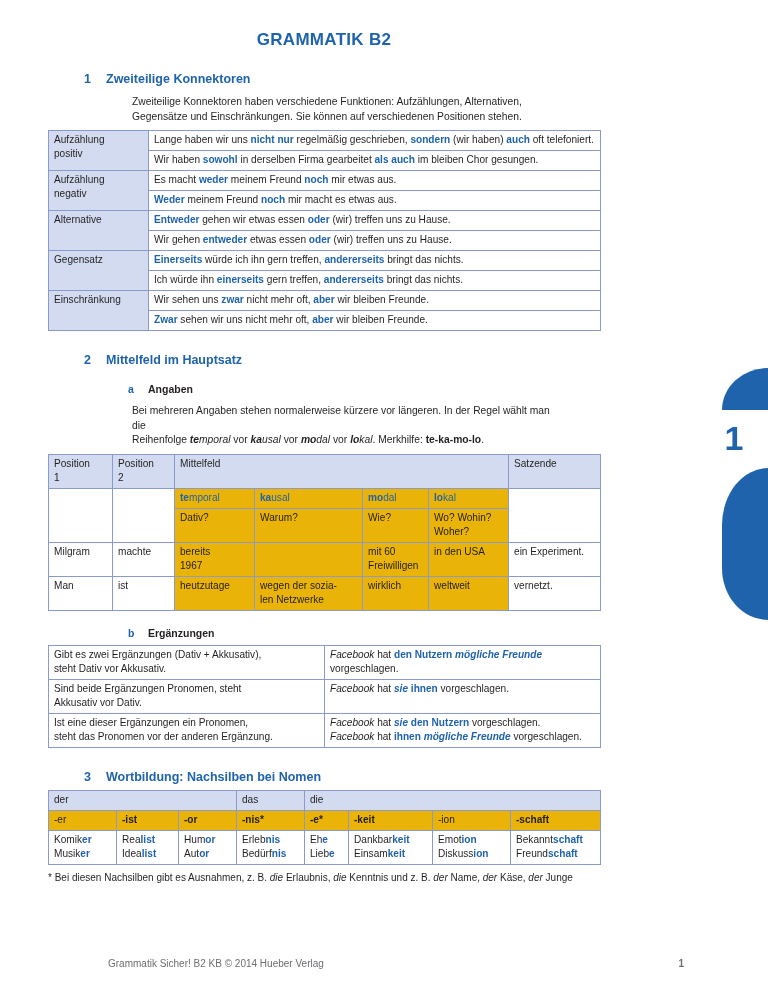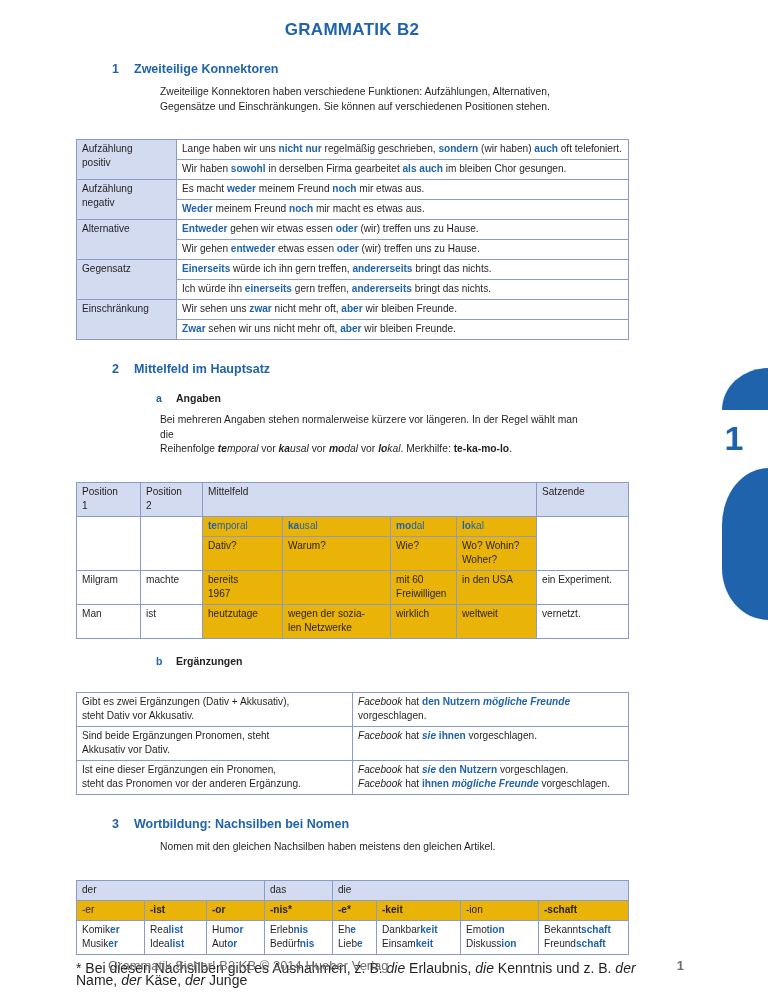--- a/index.html
+++ b/index.html
@@ -65,23 +65,22 @@
     color: #1f63ad;
     letter-spacing: 0.3px;
     margin: 18px 0 0 0;
     padding-right: 0;
   }
 
   
   .content {
     position: absolute;
     left: 0;
-    top: 2px;
+    top: 12px;
     width: 648px;
-    padding-left: 28px;
   }
   .section {
     margin-left: 84px;
     margin-right: 84px;
   }
   .sec-head {
     display: flex;
     align-items: baseline;
     color: #1f63ad;
     font-size: 12.5px;
@@ -109,21 +108,21 @@
     margin-left: 48px;
     margin-top: 9px;
     font-size: 10.3px;
     line-height: 14.6px;
     max-width: 545px;
   }
 
   
   table.grid {
     margin-left: 48px;
-    margin-top: 25px;
+    margin-top: 6px;
     border-collapse: collapse;
     width: 552px;
     table-layout: fixed;
   }
   table.grid td, table.grid th {
     border: 1px solid #8a9ac9;
     padding: 2px 5px 3px 5px;
     font-size: 10.1px;
     line-height: 14px;
     vertical-align: top;
@@ -142,33 +141,33 @@
   .b  { color: #1f63ad; font-weight: bold; }
   .bl { color: #1f63ad; }
   .bi { color: #1f63ad; font-weight: bold; font-style: italic; }
   .it { font-style: italic; }
   .bo { font-weight: bold; }
   .boit { font-weight: bold; font-style: italic; }
 
   .footnote {
     margin-left: 48px;
     margin-top: 7px;
-    font-size: 14px;
+    font-size: 10px;
     line-height: 12px;
   }
 
   
   .footer {
     position: absolute;
     left: 108px;
     right: 84px;
     top: 958px;
     display: flex;
     justify-content: space-between;
-    font-size: 13px;
+    font-size: 10px;
     color: #6d6e71;
   }
   .footer .pg { font-weight: bold; color: #6d6e71; }
 </style>
 </head>
 <body>
 
 <div class="page-tab">
   <div class="tab-top"></div>
   <div class="tab-bottom"></div>
@@ -379,21 +378,20 @@
           </td>
         </tr>
       </tbody>
   </table>
 
   <div class="section">
     <div class="sec-head">
       <span class="num">3</span>
       <span>Wortbildung: Nachsilben bei Nomen</span>
     </div>
-    <div class="para">Nomen mit den gleichen Nachsilben haben meistens den gleichen Artikel.</div>
   </div>
 
   <table class="grid">
     <colgroup>
       <col style="width:68px">
         <col style="width:62px">
         <col style="width:58px">
       <col style="width:68px">
         <col style="width:44px">
         <col style="width:84px">

